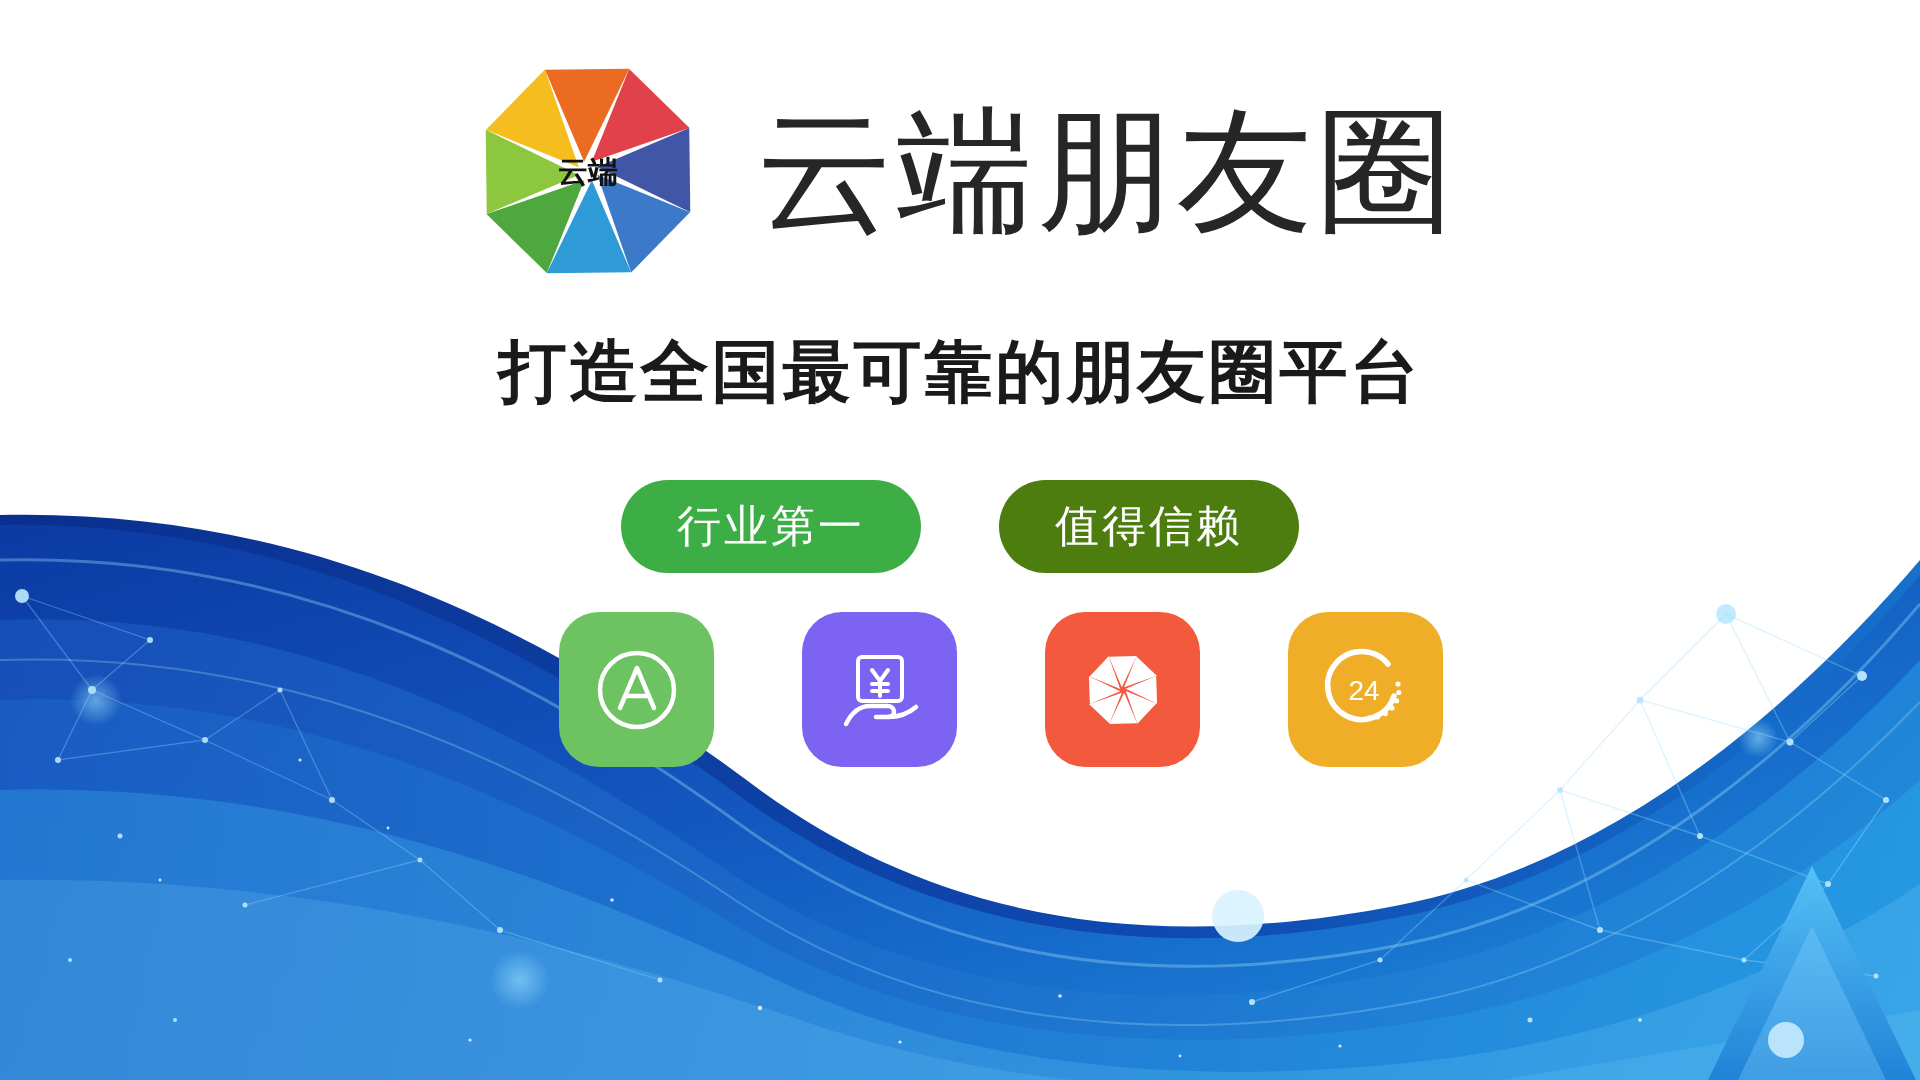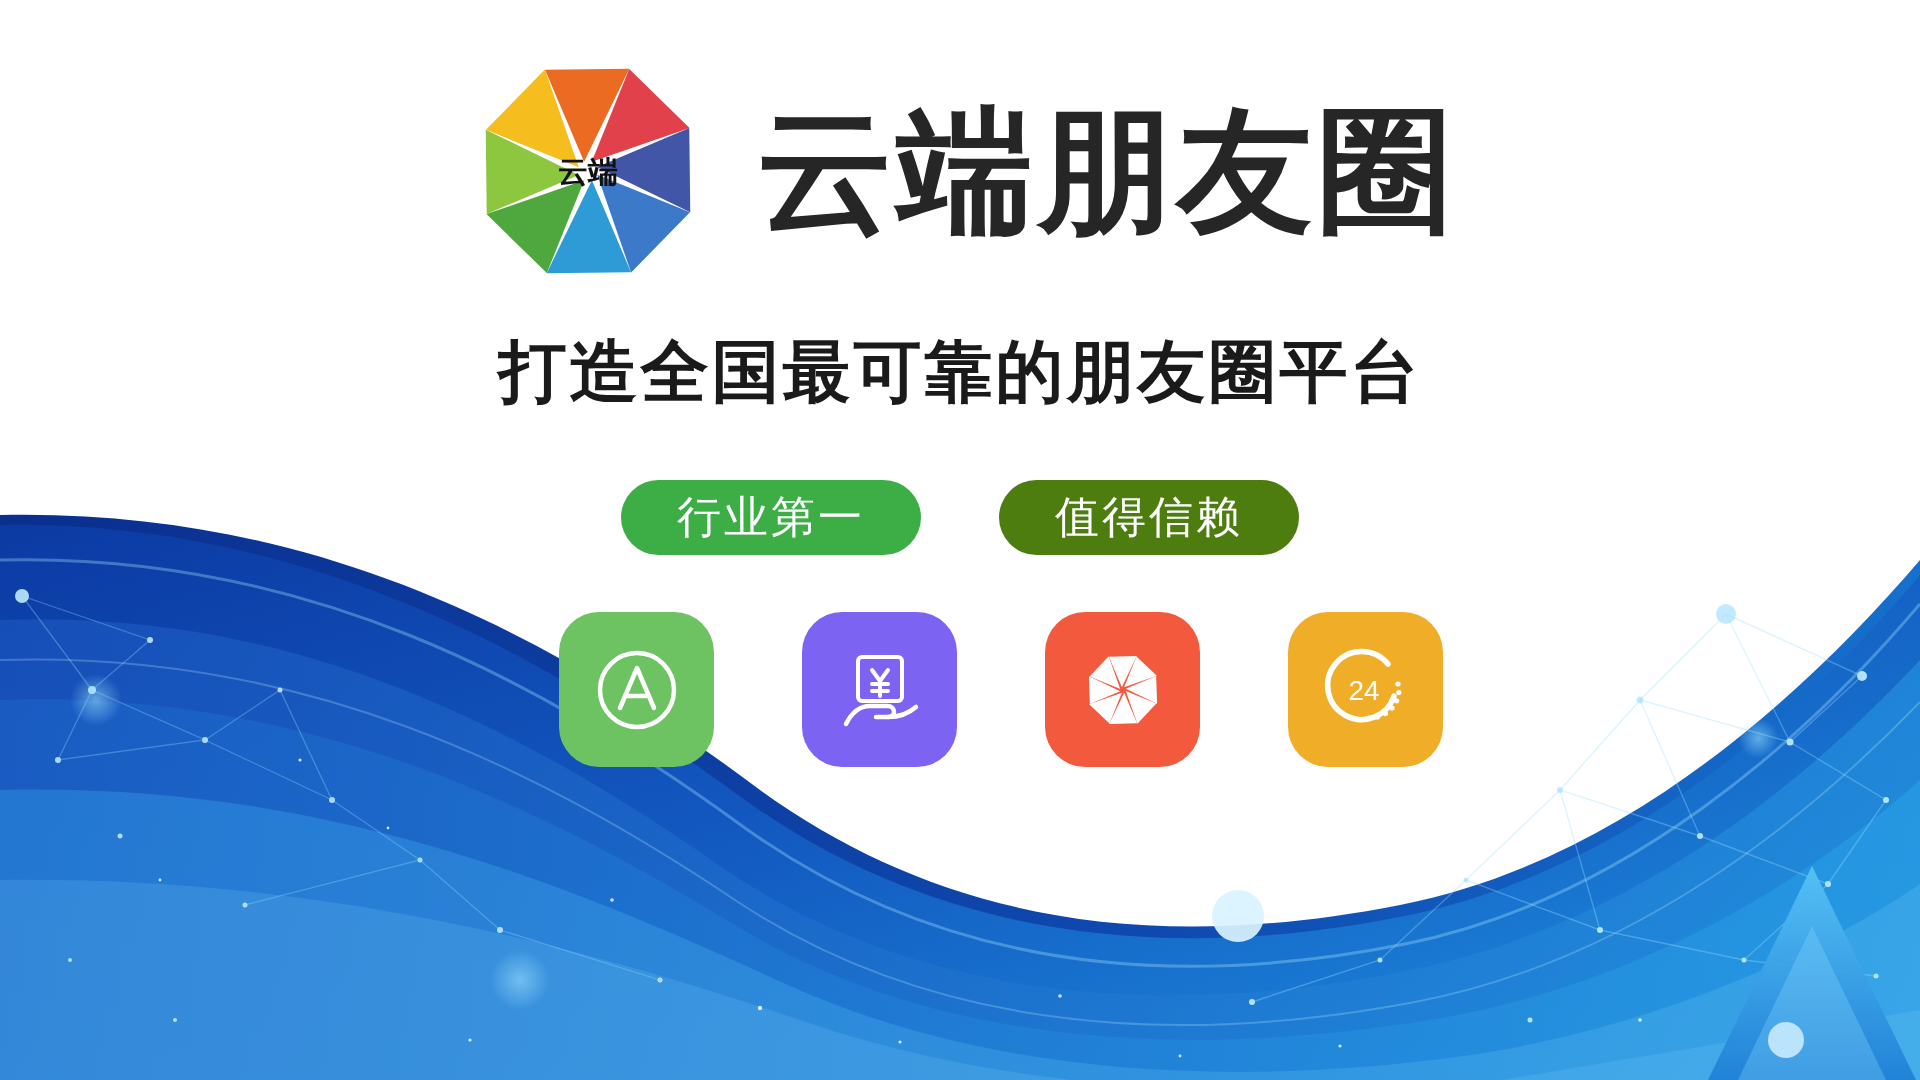--- a/index.html
+++ b/index.html
@@ -15,36 +15,36 @@
   .footer-wrap svg{position:absolute;left:0;top:0;}
 
   
   .content{position:absolute;left:0;top:0;width:1920px;height:1080px;z-index:20;}
 
   .logo-row{position:absolute;left:0;top:36px;width:1920px;height:270px;
             display:flex;align-items:center;justify-content:center;gap:44px;}
   .logo-mark{width:250px;height:250px;position:relative;flex:0 0 auto;}
   .logo-mark svg{display:block;}
   .brand-title{
-    font-size:136px;line-height:1;font-weight:bold;color:#262626;
+    font-size:136px;line-height:1;font-weight:normal;color:#262626;
     letter-spacing:4px;white-space:nowrap;
     font-family:"Liberation Sans","DejaVu Sans",sans-serif;
   }
 
   .subtitle{
     position:absolute;left:0;top:336px;width:1920px;text-align:center;
     font-size:68px;line-height:1.05;font-weight:bold;color:#1a1a1a;letter-spacing:3px;
     white-space:nowrap;
   }
 
   .badges{position:absolute;left:0;top:480px;width:1920px;
           display:flex;justify-content:center;align-items:center;gap:78px;}
   .badge{
     border-radius:50px;color:#ffffff;font-size:44px;letter-spacing:3px;
-    padding:8px 56px;white-space:nowrap;font-weight:normal;
+    padding:17px 56px;white-space:nowrap;font-weight:normal;
     display:flex;align-items:center;justify-content:center;
   }
 
   .features{position:absolute;left:0;top:612px;width:1920px;
             display:flex;justify-content:center;align-items:center;gap:88px;margin-left:41px;}
   .feature{
     width:155px;height:155px;border-radius:40px;
     display:flex;align-items:center;justify-content:center;flex:0 0 auto;
   }
   .feature svg{display:block;}

